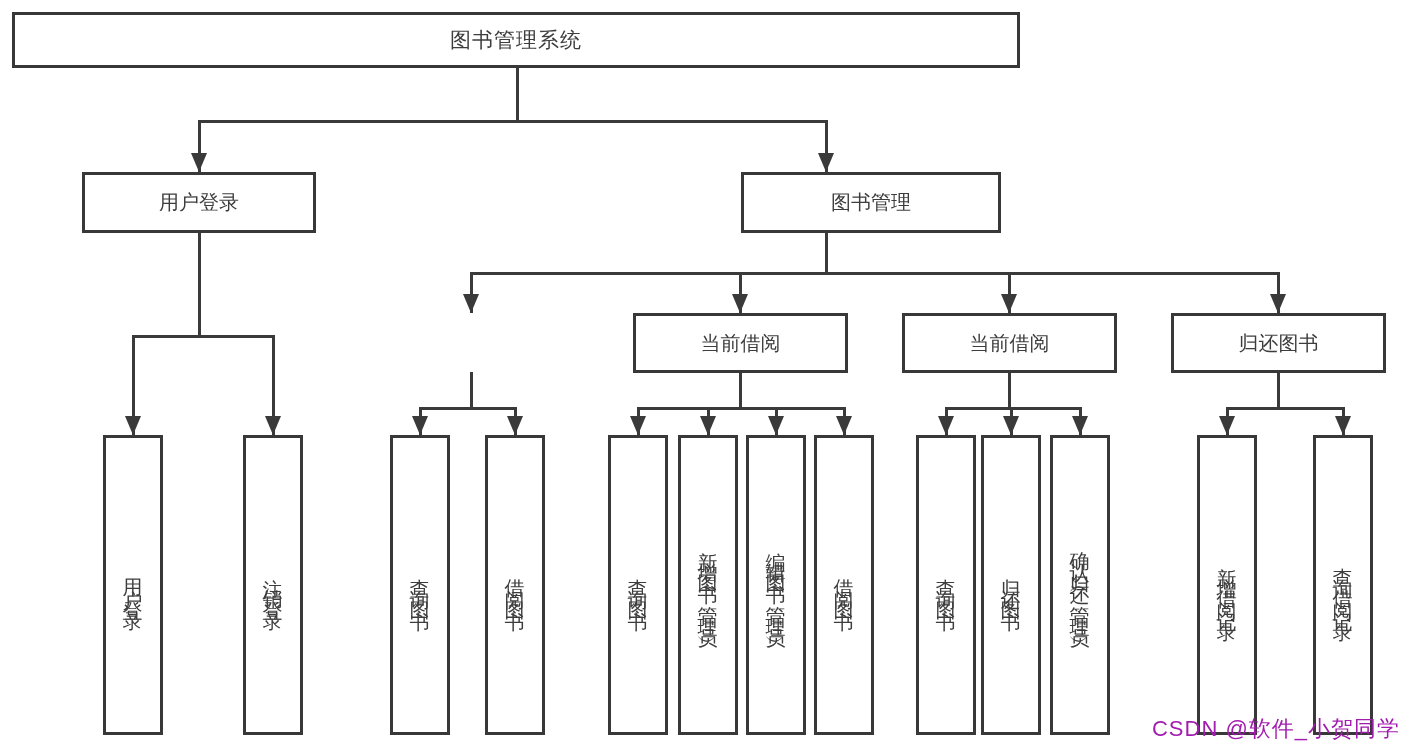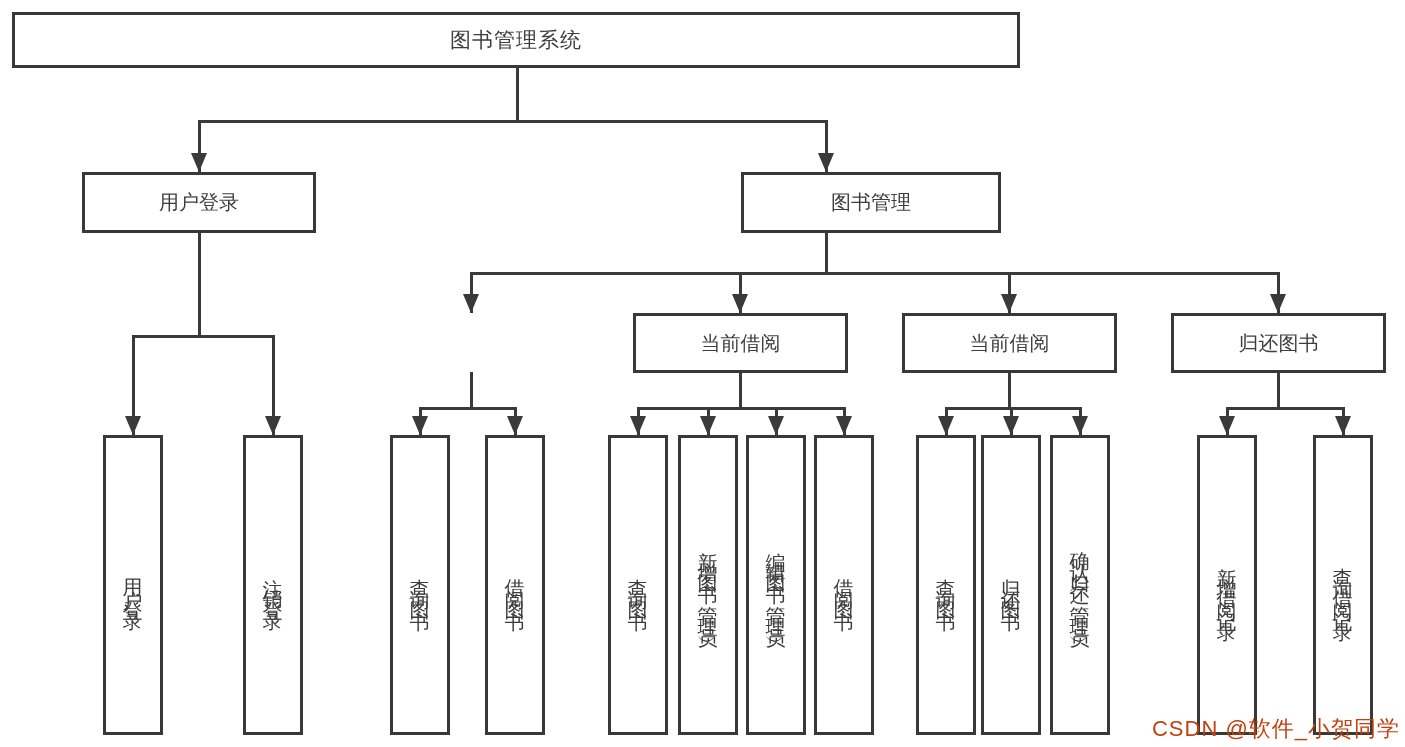--- a/index.html
+++ b/index.html
@@ -11,21 +11,21 @@
   .root{font-size:21px;letter-spacing:1px;}
   .leaf{position:absolute;box-sizing:border-box;border:3px solid #383838;background:#fff;
         width:60px;height:300px;top:435px;display:flex;align-items:center;justify-content:center;
         color:#3d3d3d;z-index:2;}
   .leaf span{writing-mode:vertical-rl;text-orientation:mixed;font-size:20px;
              letter-spacing:11px;line-height:1;white-space:nowrap;}
   .ln{position:absolute;background:#3a3a3a;display:block;z-index:1;}
   .ar{position:absolute;width:0;height:0;display:block;z-index:3;
       border-left:8px solid transparent;border-right:8px solid transparent;
       border-top:19px solid #3a3a3a;}
-  .wm{position:absolute;right:5px;bottom:3px;font-size:22px;color:#c2410c;
+  .wm{position:absolute;right:5px;bottom:3px;font-size:22px;color:#a21caf;
       z-index:5;letter-spacing:1px;white-space:nowrap;}
 </style>
 </head>
 <body>
 
 <div id="canvas">
 
   <div class="node root" style="left:12px;top:12px;width:1008px;height:56px">图书管理系统</div>
 
   <div class="node" style="left:82px;top:172px;width:234px;height:61px">用户登录</div>

